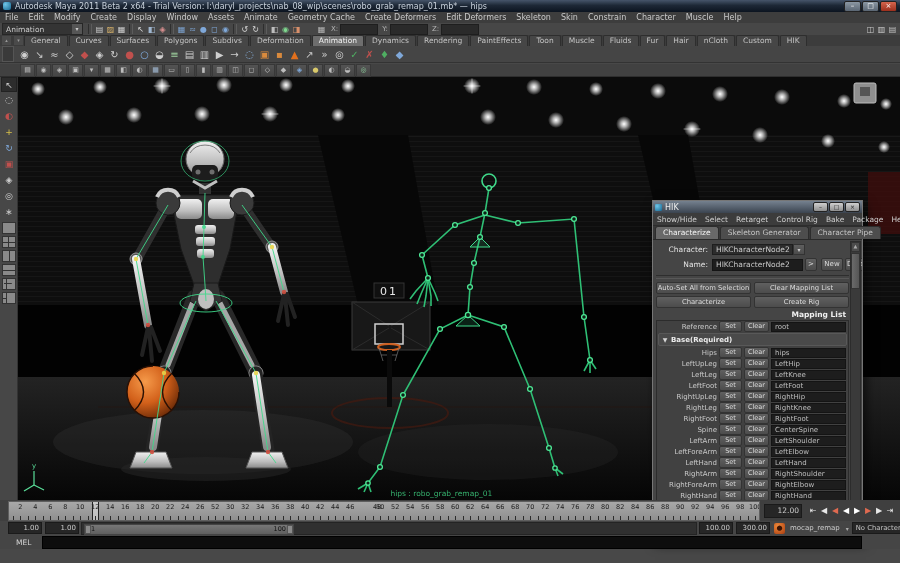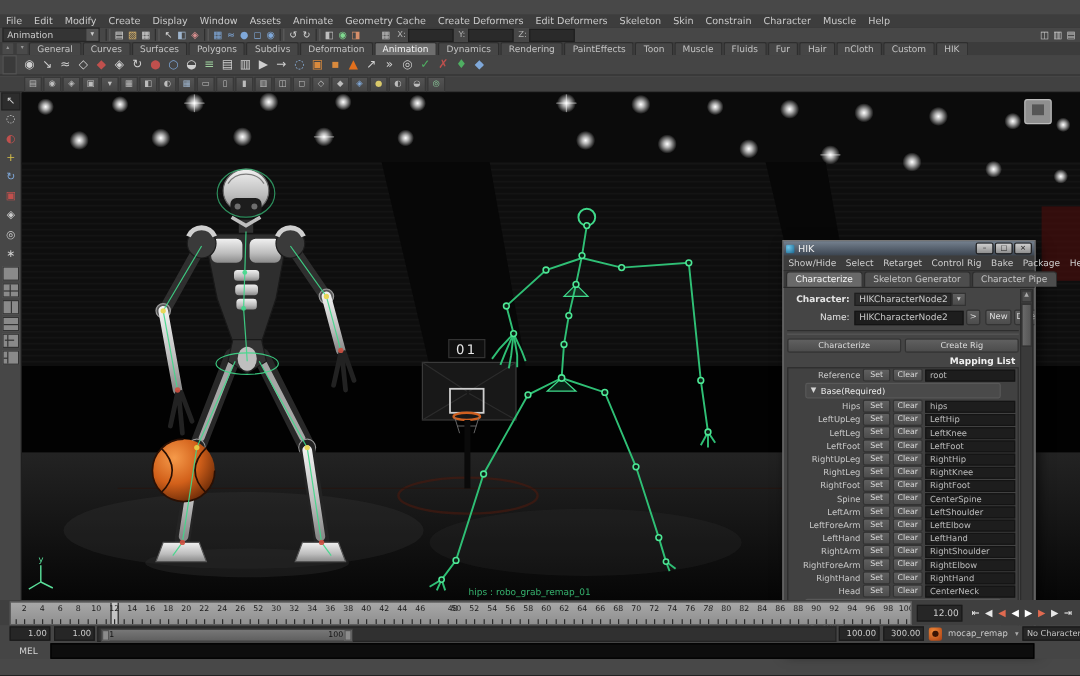--- a/index.html
+++ b/index.html
@@ -66,38 +66,38 @@
   #hik-titlebar{height:12px;background:linear-gradient(#75818f,#3b4450);display:flex;align-items:center;padding:0 2px;color:#eee;flex:none}
   #hik-icon{width:7px;height:7px;background:radial-gradient(circle at 30% 30%,#6fc5e8,#17668f);border-radius:1px;margin-right:3px}
   #hik-titlebar .winbtn{width:13px;height:8px;line-height:7px;font-size:6px;background:linear-gradient(#cfcfcf,#8f8f8f);color:#222}
   #hik-menus{height:12px;background:#3c3c3c;display:flex;align-items:center;border-bottom:1px solid #2d2d2d;flex:none}
   .hik-menu{padding:0 4px;font-size:7.5px;color:#cecece;white-space:nowrap}
   #hik-tabs{height:13px;background:#393939;display:flex;align-items:flex-end;padding-left:2px;border-bottom:1px solid #2a2a2a;flex:none}
   .hik-tab{padding:0 7px;line-height:12px;font-size:7.5px;color:#c5c5c5;background:#4d4d4d;border:1px solid #2d2d2d;border-bottom:none;border-radius:3px 3px 0 0;margin-right:1px;white-space:nowrap}
   .hik-tab.active{background:#696969;color:#f5f5f5}
   #hik-body{flex:1;position:relative;padding:3px 13px 2px 3px;display:flex;flex-direction:column;overflow:hidden}
   .hrow{display:flex;align-items:center;height:13px;margin-bottom:2px;flex:none}
-  .hlabel{width:52px;text-align:right;padding-right:4px;color:#e3e3e3;font-weight:bold;font-size:7.5px;flex:none}
+  .hlabel{width:52px;text-align:right;padding-right:4px;color:#e3e3e3;font-weight:normal;font-size:7.5px;flex:none}
   .hfield{background:#1d1d1d;border:1px solid #141414;color:#c8c8c8;font-size:7.5px;line-height:10px;padding-left:3px;height:10px}
   .hdrop{display:flex;height:11px;flex:none}
   .hdrop .val{width:76px;background:#2c2c2c;border:1px solid #1e1e1e;color:#ccc;font-size:7.5px;line-height:10px;padding-left:3px}
   .hdrop .arrow{width:10px;background:linear-gradient(#5f5f5f,#4b4b4b);border:1px solid #333;color:#ccc;font-size:6px;line-height:10px;text-align:center}
   .hik-btn{background:linear-gradient(#606060,#4c4c4c);border:1px solid #333;border-radius:2px;color:#ddd;
     text-align:center;font-size:7px;flex:none}
   .sep{height:2px;border-top:1px solid #2e2e2e;border-bottom:1px solid #585858;margin:2px 0 3px;flex:none}
   .btnrow{display:flex;gap:3px;height:12px;margin-bottom:2px;flex:none}
   .btnrow .hik-btn{flex:1;line-height:11px;font-size:6.8px}
   #mapping-label{text-align:right;padding-right:3px;color:#f0f0f0;font-weight:bold;font-size:7.5px;height:10px;flex:none}
   #mapping-list{flex:1;border:1px solid #2c2c2c;background:#414141;overflow:hidden;display:flex;flex-direction:column;position:relative}
   .map-row{display:flex;align-items:center;height:11px;padding:0 2px;gap:2px;flex:none}
   .map-label{width:58px;text-align:right;color:#c9c9c9;font-size:7px;flex:none}
   .map-row .hik-btn{width:21px;line-height:8px;height:9px;font-size:6.5px}
   .map-row .hik-btn.clear{width:23px}
   .map-value{flex:1;background:#1d1d1d;border:1px solid #141414;color:#bdbdbd;font-size:7px;line-height:8px;height:8px;padding-left:3px}
-  .sec-hdr{display:flex;align-items:center;height:11px;background:#4a4a4a;border:1px solid #585858;border-radius:2px;margin:1px 14px;color:#ececec;font-weight:normal;font-size:7px;flex:none}
+  .sec-hdr{display:flex;align-items:center;height:11px;background:#4a4a4a;border:1px solid #585858;border-radius:2px;margin:1px 1px;color:#ececec;font-weight:bold;font-size:7px;flex:none}
   .sec-hdr .tri{width:12px;text-align:center;font-size:6px;color:#d5d5d5}
   #hscroll{position:absolute;left:1px;right:1px;bottom:1px;height:8px;background:#383838;border:1px solid #2a2a2a;display:flex}
   #hscroll .thumb{margin-left:18%;width:42%;background:linear-gradient(#666,#555);border:1px solid #333}
   #hscroll .sb-arrow{width:8px;margin-left:auto;background:#4c4c4c;border:1px solid #333;color:#aaa;font-size:5px;line-height:7px;text-align:center}
   #hscroll .sb-arrow+.sb-arrow{margin-left:0}
   #vscroll{position:absolute;right:1px;top:1px;bottom:1px;width:9px;background:#3a3a3a;border:1px solid #2c2c2c;display:flex;flex-direction:column}
   #vscroll .sb-arrow{height:8px;background:#4c4c4c;border:1px solid #333;color:#aaa;font-size:5px;line-height:7px;text-align:center;flex:none}
   #vscroll .thumb{height:34px;margin-top:1px;background:linear-gradient(90deg,#6a6a6a,#555);border:1px solid #333;flex:none}
   #vscroll .spacer{flex:1}
   
@@ -130,20 +130,29 @@
   #mel-label{width:26px;font-size:7.5px;color:#d5d5d5;flex:none;margin-left:16px}
   #mel-input{width:818px;height:11px;background:#0d0d0d;border:1px solid #000;flex:none}
   #helprow{left:0;top:549px;width:900px;height:14px;background:#4e4e4e;border-top:1px solid #5d5d5d;
     font-size:7.5px;color:#e0e0e0;line-height:14px;padding-left:34px;box-sizing:border-box}
 </style>
 </head>
 <body>
 
 <div id="app">
 
+  <div id="titlebar" class="abs">
+    <span id="maya-logo"></span>
+    <span id="title-text">Autodesk Maya 2011 Beta 2 x64 - Trial Version: I:\daryl_projects\nab_08_wip\scenes\robo_grab_remap_01.mb*  —  hips</span>
+    <span class="winbtns">
+      <span class="winbtn">–</span>
+      <span class="winbtn">□</span>
+      <span class="winbtn close">×</span>
+    </span>
+  </div>
 
   <div id="menubar" class="abs">
       <div class="menu-item">File</div>
       <div class="menu-item">Edit</div>
       <div class="menu-item">Modify</div>
       <div class="menu-item">Create</div>
       <div class="menu-item">Display</div>
       <div class="menu-item">Window</div>
       <div class="menu-item">Assets</div>
       <div class="menu-item">Animate</div>
@@ -579,20 +588,24 @@
           </span>
         </div>
         <div class="hrow">
           <span class="hlabel" style="font-weight:normal">Name:</span>
           <span class="hfield" style="width:86px;flex:none">HIKCharacterNode2</span>
           <span class="hik-btn" style="width:10px;line-height:10px;height:11px;margin-left:2px">&gt;</span>
           <span class="hik-btn" style="width:20px;line-height:10px;height:11px;margin-left:4px">New</span>
           <span class="hik-btn" style="width:25px;line-height:10px;height:11px;margin-left:2px">Delete</span>
         </div>
         <div class="sep"></div>
+        <div class="btnrow">
+          <span class="hik-btn">Auto-Set All from Selection</span>
+          <span class="hik-btn">Clear Mapping List</span>
+        </div>
         <div class="btnrow">
           <span class="hik-btn">Characterize</span>
           <span class="hik-btn">Create Rig</span>
         </div>
         <div id="mapping-label">Mapping List</div>
         <div id="mapping-list">
           <div id="mapping-rows" style="display:flex;flex-direction:column">
               <div class="map-row">
                 <div class="map-label">Reference</div>
                 <div class="hik-btn">Set</div>

